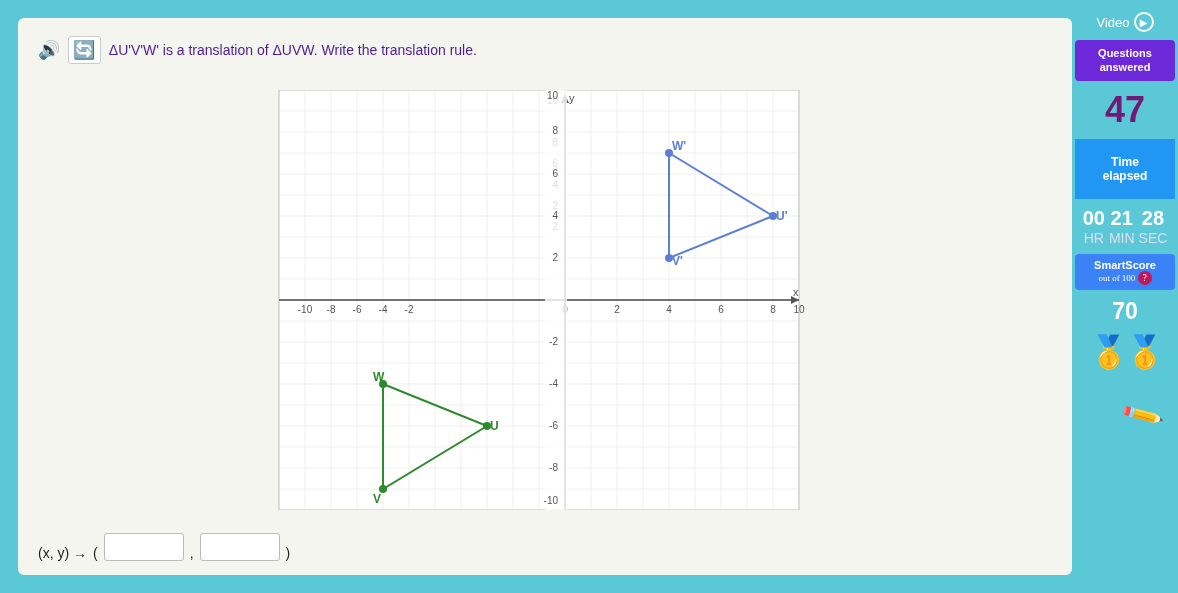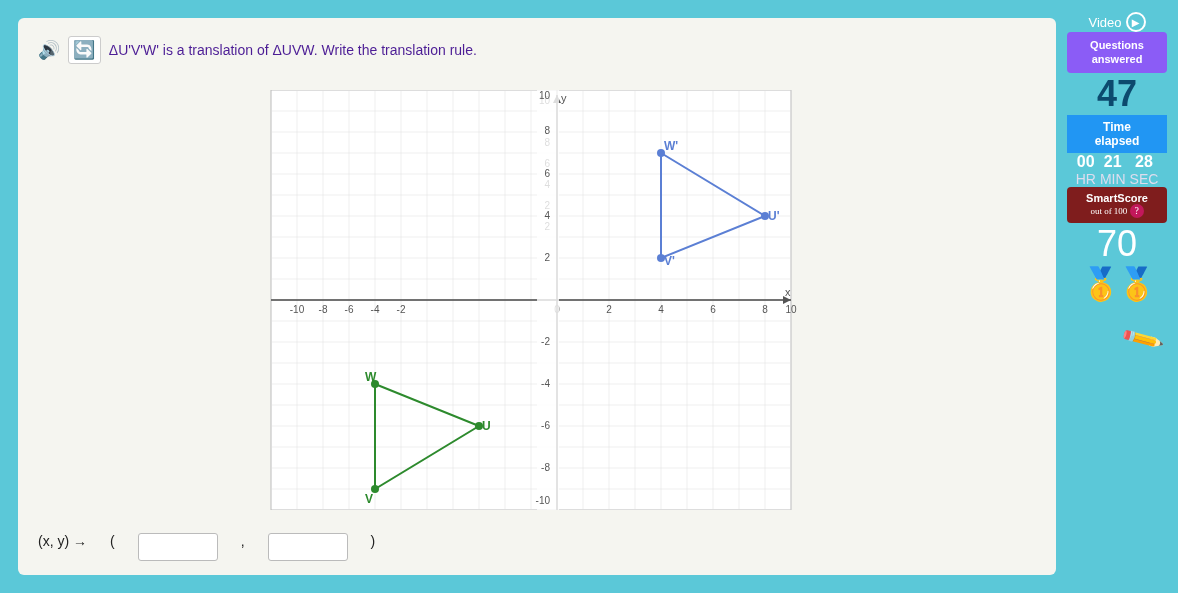--- a/index.html
+++ b/index.html
@@ -62,42 +62,42 @@
       position: relative;
       width: 560px;
       height: 420px;
     }
     svg.graph {
       width: 560px;
       height: 420px;
     }
     .input-row {
       display: flex;
-      align-items: flex-start;
-      gap: 23px;
+      align-items: flex-end;
+      gap: 6px;
       margin-top: 8px;
       font-size: 14px;
       color: #222;
     }
     .input-box {
       width: 80px;
       height: 28px;
       border: 1px solid #bbb;
       border-radius: 3px;
       padding: 2px 6px;
       font-size: 14px;
       background: #fff;
     }
     .sidebar {
-      width: 122px;
+      width: 106px;
       display: flex;
       flex-direction: column;
       align-items: center;
       padding: 12px 8px;
-      gap: 0;
+      gap: 8px;
     }
     .video-btn {
       display: flex;
       align-items: center;
       gap: 4px;
       background: transparent;
       border: none;
       font-size: 13px;
       color: #fff;
       cursor: pointer;
@@ -108,84 +108,84 @@
       height: 20px;
       border-radius: 50%;
       border: 2px solid #fff;
       display: flex;
       align-items: center;
       justify-content: center;
       font-size: 10px;
       color: #fff;
     }
     .questions-answered-box {
-      background: #8b5cf6;
+      background: #6d28d9;
       color: #fff;
       text-align: center;
       padding: 6px 10px;
       border-radius: 4px;
       font-size: 11px;
       font-weight: bold;
       line-height: 1.3;
       width: 100px;
     }
     .count-47 {
       font-size: 36px;
       font-weight: bold;
-      color: #0c4a6e;
+      color: #701a75;
     }
     .time-elapsed-box {
       background: #2196f3;
       color: #fff;
       text-align: center;
-      padding: 5px 10px;
+      padding: 16px 10px;
       border-radius: 0;
       font-size: 12px;
       font-weight: bold;
       width: 100px;
     }
     .time-row {
       display: flex;
       gap: 4px;
       align-items: flex-end;
       justify-content: center;
     }
     .time-num {
-      font-size: 16px;
+      font-size: 20px;
       font-weight: bold;
       color: #fff;
     }
     .time-label {
       font-size: 14px;
       color: #dde;
       text-align: center;
     }
     .time-unit {
       display: flex;
       flex-direction: column;
       align-items: center;
     }
     .smartscore-box {
-      background: #7f1d1d;
+      background: #3b82f6;
       color: #fff;
       text-align: center;
       padding: 5px 10px;
       border-radius: 4px;
       font-size: 11px;
       font-weight: bold;
       width: 100px;
     }
     .smartscore-sub {
       font-size: 9px;
       font-weight: normal;
       font-family: Liberation Serif, serif;
     }
     .count-70 {
-      font-size: 36px;
-      font-weight: normal;
+      font-size: 23px;
+      font-weight: bold;
       color: #fff;
     }
     .medals {
       font-size: 32px;
       letter-spacing: -4px;
     }
     .pencil-icon {
       font-size: 28px;
       color: #1a6bb5;
       align-self: flex-end;

